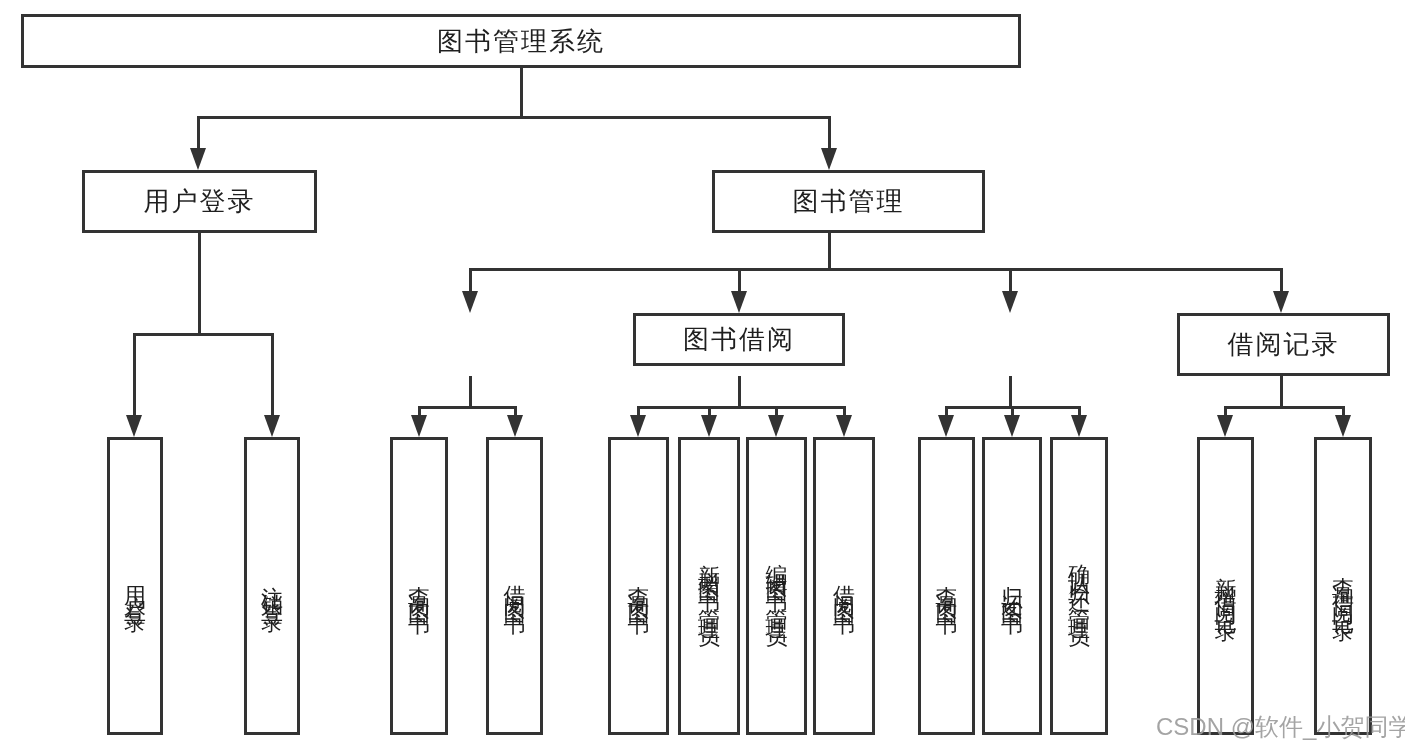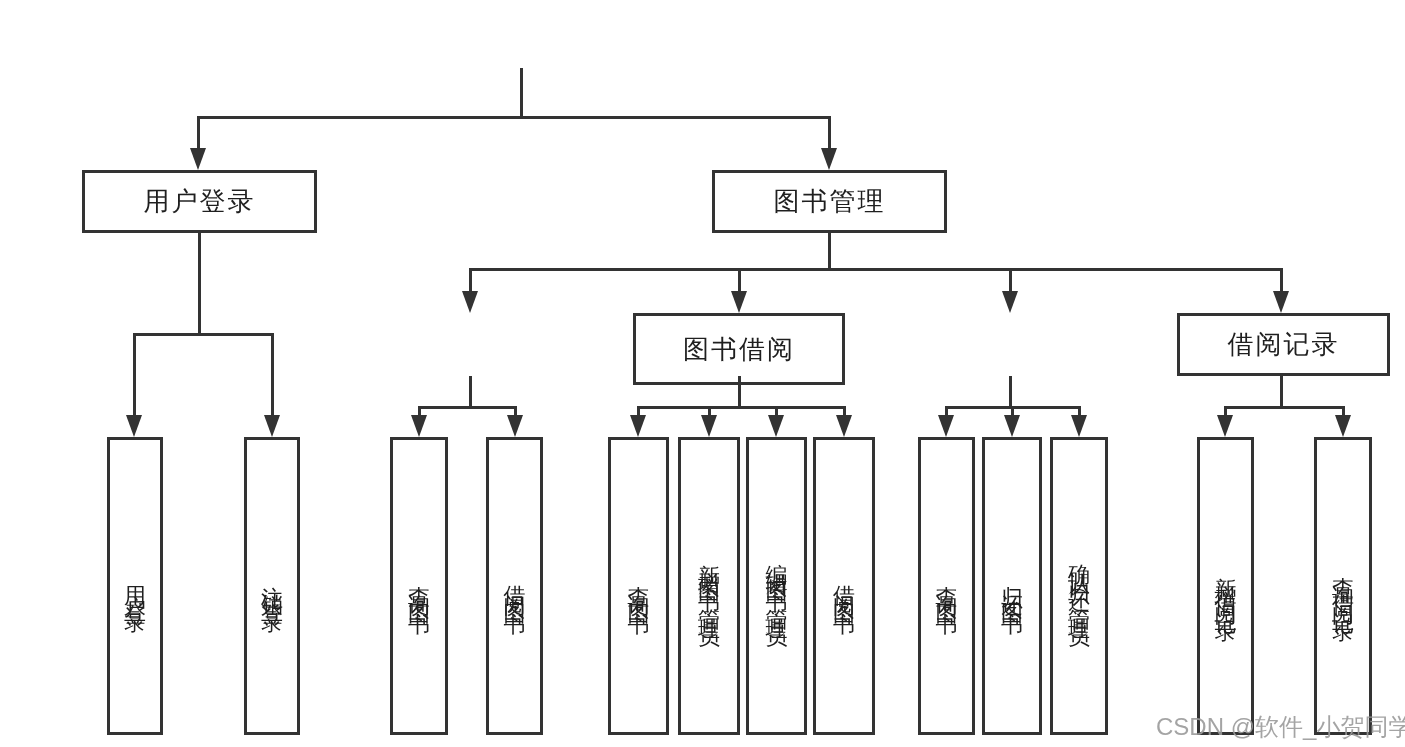--- a/index.html
+++ b/index.html
@@ -66,34 +66,35 @@
     opacity:.9;
     white-space:nowrap;
     z-index:5;
   }
 </style>
 </head>
 <body>
 
 <div class="canvas">
 
+  <div class="node" style="left:21px;top:14px;width:1000px;height:54px;">图书管理系统</div>
 
   <div class="vline" style="left:520px;top:68px;height:50px;"></div>
   <div class="hline" style="left:197px;top:116px;width:634px;"></div>
   <div class="arrow" style="left:190px;top:118px;height:52px;">
       <i class="shaft"></i>
       <i class="head"></i>
     </div>
   <div class="arrow" style="left:821px;top:118px;height:52px;">
       <i class="shaft"></i>
       <i class="head"></i>
     </div>
 
   <div class="node" style="left:82px;top:170px;width:235px;height:63px;">用户登录</div>
-  <div class="node" style="left:712px;top:170px;width:235px;height:63px;">图书管理</div>
+  <div class="node" style="left:712px;top:170px;width:273px;height:63px;">图书管理</div>
 
   <div class="vline" style="left:198px;top:233px;height:103px;"></div>
   <div class="hline" style="left:133px;top:333px;width:141px;"></div>
   <div class="arrow" style="left:126px;top:335px;height:102px;">
       <i class="shaft"></i>
       <i class="head"></i>
     </div>
   <div class="arrow" style="left:264px;top:335px;height:102px;">
       <i class="shaft"></i>
       <i class="head"></i>
@@ -111,21 +112,21 @@
     </div>
   <div class="arrow" style="left:1002px;top:270px;height:43px;">
       <i class="shaft"></i>
       <i class="head"></i>
     </div>
   <div class="arrow" style="left:1273px;top:270px;height:43px;">
       <i class="shaft"></i>
       <i class="head"></i>
     </div>
 
-  <div class="node" style="left:633px;top:313px;width:212px;height:72px;">图书借阅</div>
+  <div class="node" style="left:633px;top:313px;width:212px;height:53px;">图书借阅</div>
   <div class="node" style="left:1177px;top:313px;width:213px;height:63px;">借阅记录</div>
 
   <div class="vline" style="left:469px;top:376px;height:33px;"></div>
   <div class="hline" style="left:418px;top:406px;width:99px;"></div>
   <div class="arrow" style="left:411px;top:408px;height:29px;">
       <i class="shaft"></i>
       <i class="head"></i>
     </div>
   <div class="arrow" style="left:507px;top:408px;height:29px;">
       <i class="shaft"></i>

